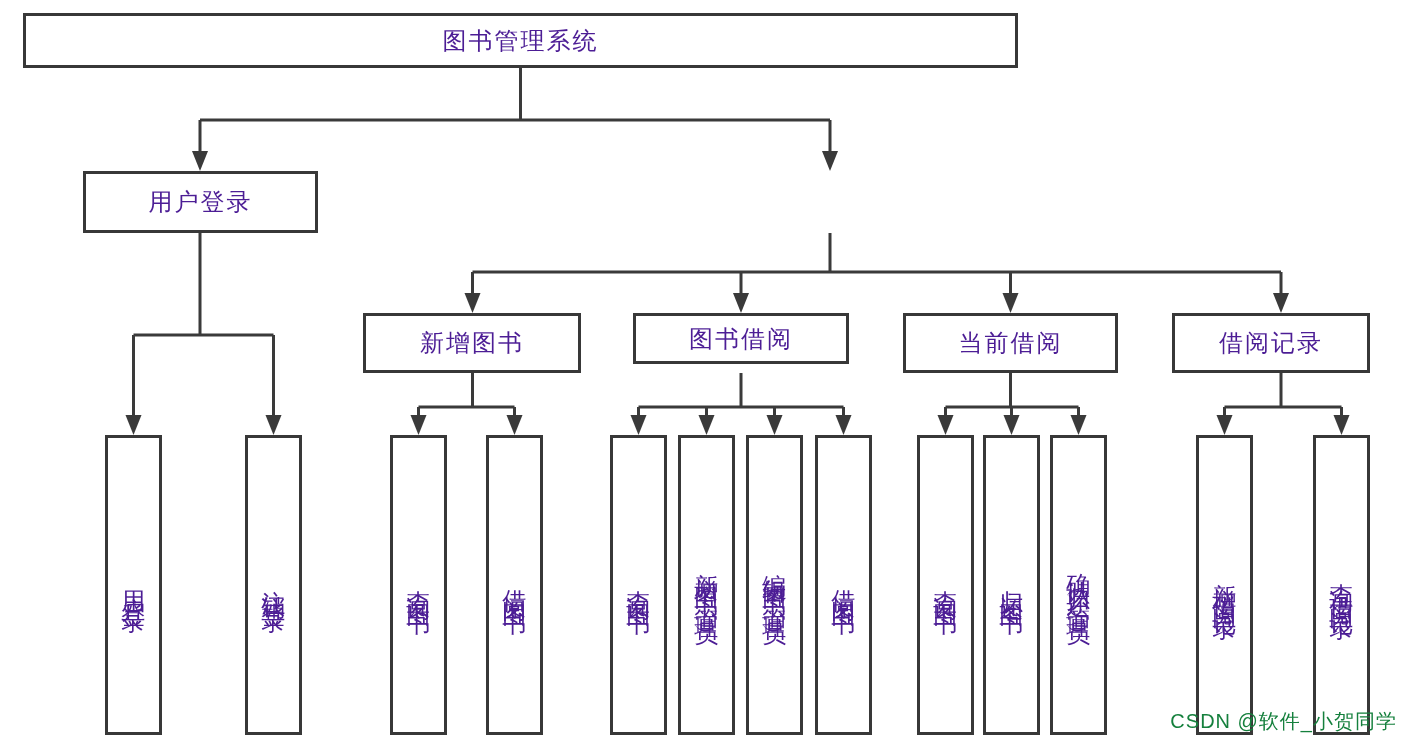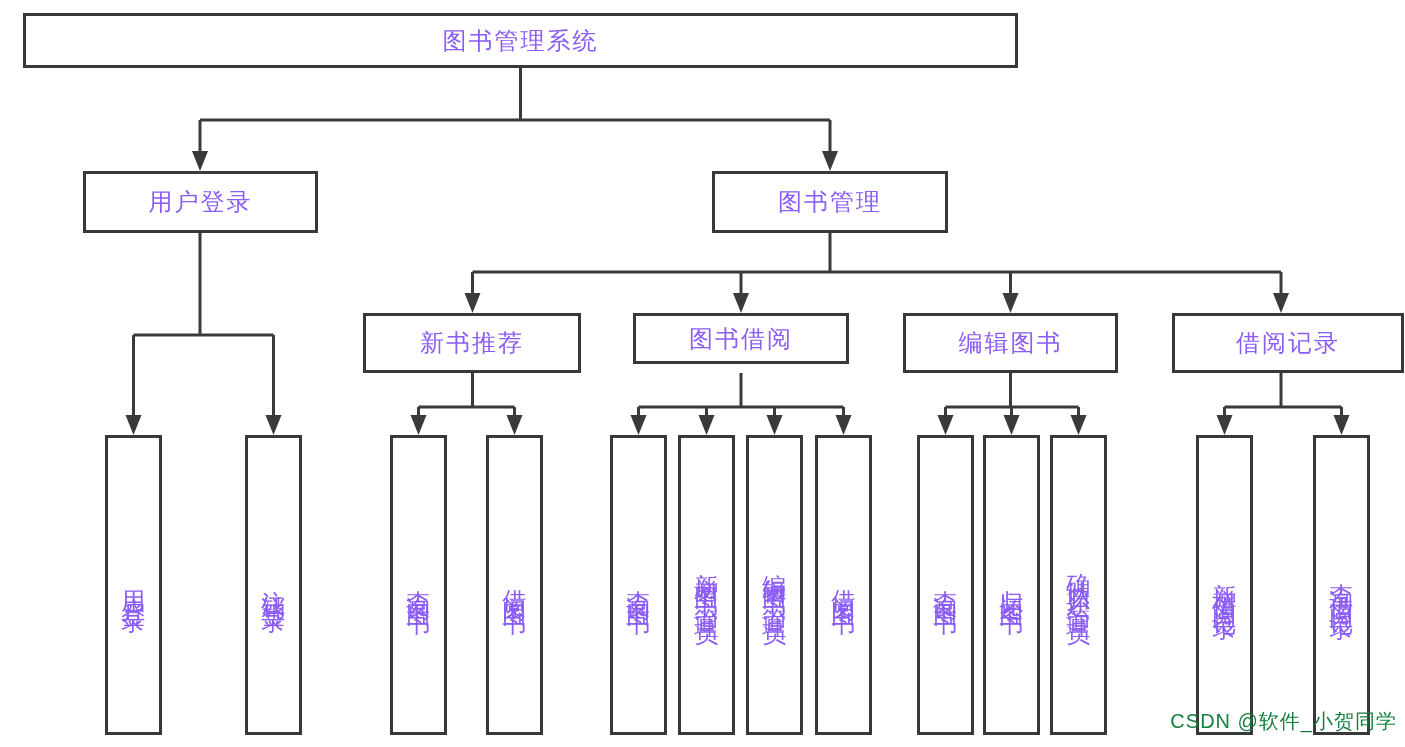--- a/index.html
+++ b/index.html
@@ -14,21 +14,21 @@
   #connector-svg {
     position: absolute;
     left: 0; top: 0;
     width: 1405px; height: 747px;
   }
   .node {
     position: absolute;
     box-sizing: border-box;
     border: 3px solid #383838;
     background: #ffffff;
-    color: #8b5cf6;
+    color: #4c1d95;
     display: flex;
     align-items: center;
     justify-content: center;
     font-size: 24px;
     letter-spacing: 2px;
     text-align: center;
     white-space: nowrap;
   }
   .node.v {
     writing-mode: vertical-rl;
@@ -89,26 +89,25 @@
       <path d="M1003.5 415 L1019.5 415 L1011.5 435 Z"></path>
       <path d="M1070.5 415 L1086.5 415 L1078.5 435 Z"></path>
       <path d="M1216.5 415 L1232.5 415 L1224.5 435 Z"></path>
       <path d="M1333.5 415 L1349.5 415 L1341.5 435 Z"></path>
     </g>
   </svg>
 
   <div class="node" style="left:23px; top:13px; width:995px; height:55px;">图书管理系统</div>
 
   <div class="node" style="left:83px; top:171px; width:235px; height:62px;">用户登录</div>
-  <div class="node" style="left:712px; top:171px; width:236px; height:62px;">图书管理</div>
 
-  <div class="node" style="left:363px; top:313px; width:218px; height:60px;">新书推荐</div>
+  <div class="node" style="left:363px; top:313px; width:218px; height:60px;">新增图书</div>
   <div class="node" style="left:633px; top:313px; width:216px; height:51px;">图书借阅</div>
-  <div class="node" style="left:903px; top:313px; width:215px; height:60px;">编辑图书</div>
-  <div class="node" style="left:1172px; top:313px; width:232px; height:60px;">借阅记录</div>
+  <div class="node" style="left:903px; top:313px; width:215px; height:60px;">当前借阅</div>
+  <div class="node" style="left:1172px; top:313px; width:198px; height:60px;">借阅记录</div>
 
   <div class="node v" style="left:105px; top:435px; width:57px; height:300px;">用户登录</div>
   <div class="node v" style="left:245px; top:435px; width:57px; height:300px;">注销登录</div>
 
   <div class="node v" style="left:390px; top:435px; width:57px; height:300px;">查询图书</div>
   <div class="node v" style="left:486px; top:435px; width:57px; height:300px;">借阅图书</div>
 
   <div class="node v" style="left:610px; top:435px; width:57px; height:300px;">查询图书</div>
   <div class="node v" style="left:678px; top:435px; width:57px; height:300px;">新增图书（管理员）</div>
   <div class="node v" style="left:746px; top:435px; width:57px; height:300px;">编辑图书（管理员）</div>

